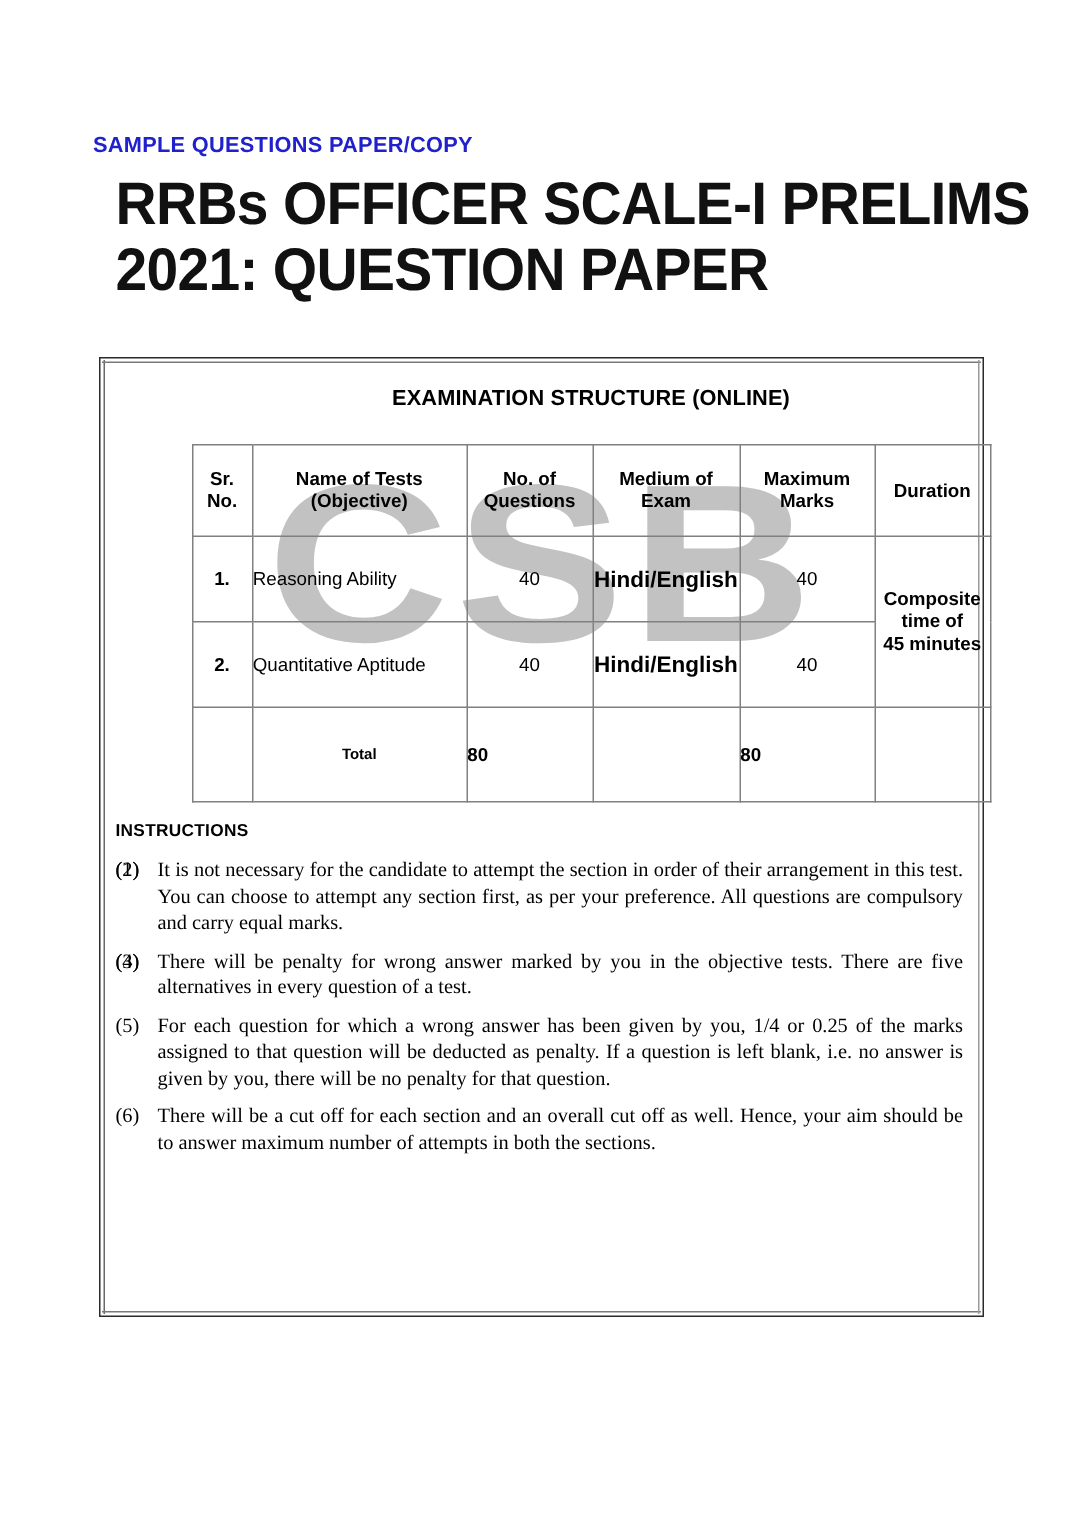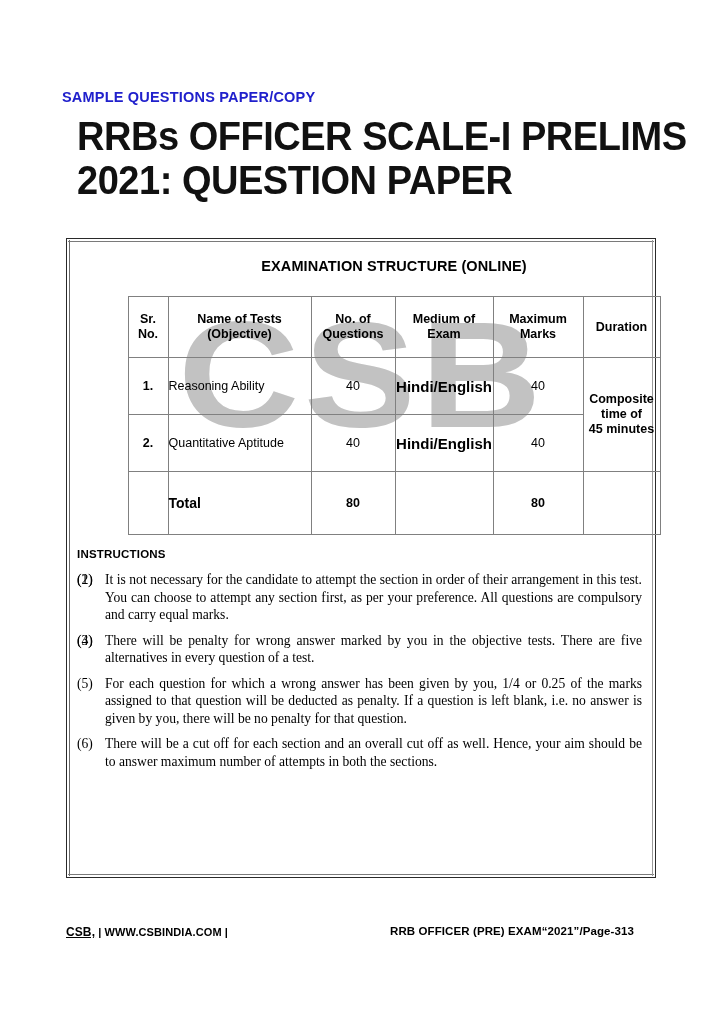--- a/index.html
+++ b/index.html
@@ -192,28 +192,28 @@
   }
   td.c-dur {
     text-align: center;
     font-size: 12.5px;
     font-weight: bold;
     line-height: 15px;
   }
   tr.data-row td { height: 56px; }
   tr.total-row td { height: 62px; }
   td.total-label {
+    text-align: center;
+    padding-right: 9px;
+    font-weight: bold;
+    font-size: 10px;
+    vertical-align: middle;
+  }
+  td.total-num {
     text-align: left;
-    padding-right: 9px;
-    font-weight: bold;
-    font-size: 14px;
-    vertical-align: middle;
-  }
-  td.total-num {
-    text-align: center;
     font-weight: bold;
     font-size: 12.5px;
   }
   td.c-blank { }
 
   
   .instructions {
     position: absolute;
     left: 66px;
     top: 238px;
@@ -387,20 +387,14 @@
         <li><span class="num">(1)</span></li>
         <li><span class="num">(2)</span><span>It is not necessary for the candidate to attempt the section in order of their arrangement in this test. You can choose to attempt any section first, as per your preference. All questions are compulsory and carry equal marks.</span></li>
         <li><span class="num">(3)</span></li>
         <li><span class="num">(4)</span><span>There will be penalty for wrong answer marked by you in the objective tests. There are five alternatives in every question of a test.</span></li>
         <li><span class="num">(5)</span><span>For each question for which a wrong answer has been given by you, 1/4 or 0.25 of the marks assigned to that question will be deducted as penalty. If a question is left blank, i.e. no answer is given by you, there will be no penalty for that question.</span></li>
         <li><span class="num">(6)</span><span>There will be a cut off for each section and an overall cut off as well. Hence, your aim should be to answer maximum number of attempts in both the sections.</span></li>
       </ol>
     </div>
   </div>
 
-  <div class="footer">
-    <div class="footer-left">
-      <span class="csb">CSB,</span><span> | WWW.CSBINDIA.COM |</span>
-    </div>
-    <div class="footer-right">RRB OFFICER (PRE) EXAM“2021”/Page-313</div>
-  </div>
 
 </div>
 
 </body></html>

